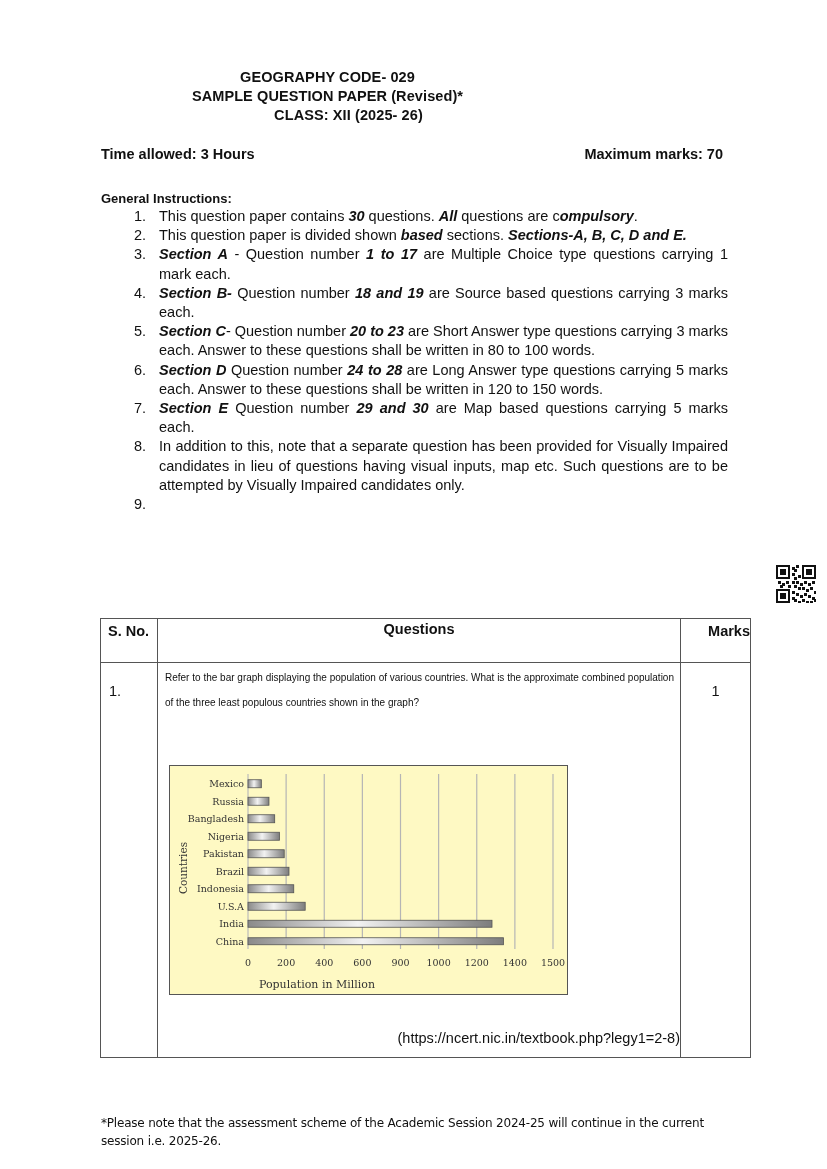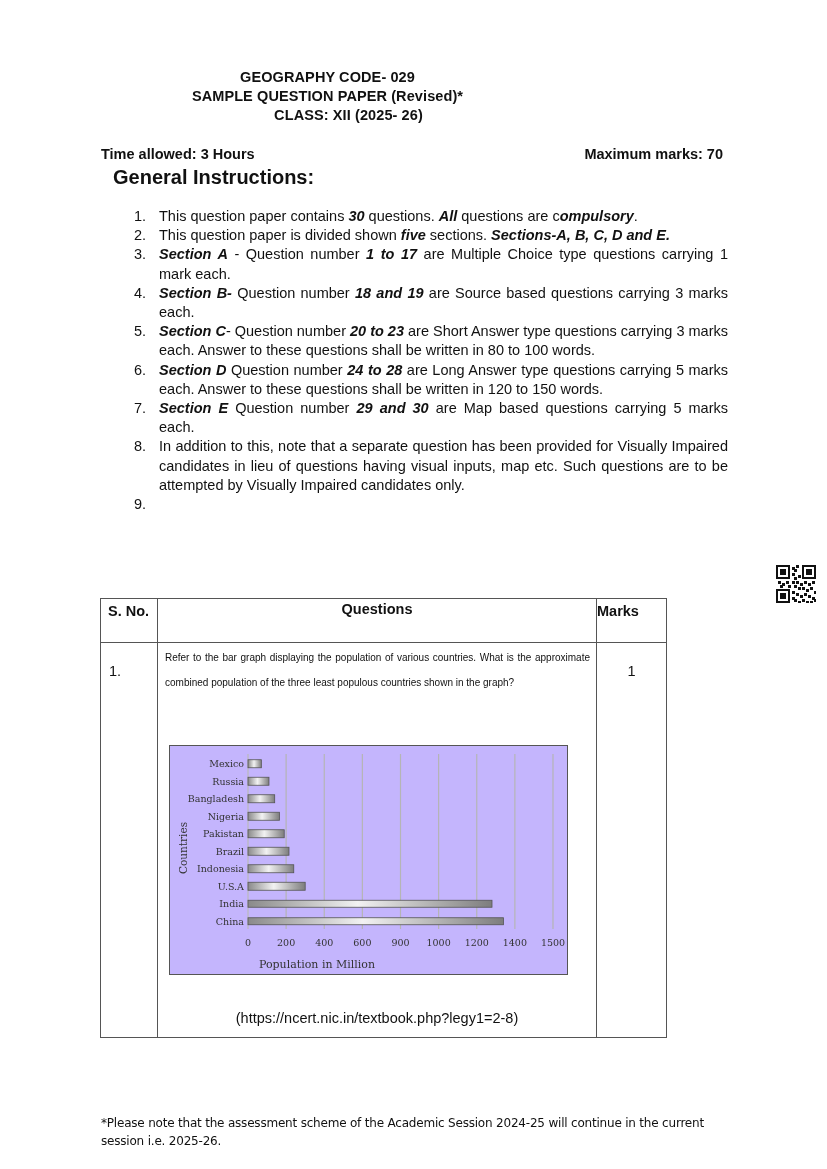--- a/index.html
+++ b/index.html
@@ -3,65 +3,65 @@
 <meta charset="utf-8">
 <style>
   html, body { margin: 0; padding: 0; background: #ffffff; }
   body { width: 827px; height: 1169px; position: relative; overflow: hidden;
          font-family: "Liberation Sans", sans-serif; color: #111; }
   .hdr { position: absolute; left: 0; width: 655px; text-align: center;
          font-weight: bold; font-size: 14.5px; line-height: 18px; letter-spacing: 0.1px; }
   .hdr1 { top: 68px; } .hdr2 { top: 87px; } .hdr3 { top: 106px; padding-left: 21px; }
   .meta { position: absolute; top: 146px; font-weight: bold; font-size: 14.5px; }
   .time { left: 101px; } .maxm { right: 104px; }
-  .gi { position: absolute; top: 166px; left: 101px; font-weight: bold; font-size: 20px; margin-left: 12px; }
+  .gi { position: absolute; top: 191px; left: 101px; font-weight: bold; font-size: 13px; }
   ol.instr { position: absolute; top: 207px; left: 123px; width: 605px; margin: 0; padding: 0;
              list-style: none; font-size: 14.5px; line-height: 19.2px; }
   ol.instr li { position: relative; padding-left: 36px; text-align: justify; }
   ol.instr li .num { position: absolute; left: 11px; top: 0; }
   b { font-weight: bold; font-style: italic; }
 
   .qr { position: absolute; left: 776px; top: 565px; width: 40px; height: 38px; }
 
-  table.qt { position: absolute; top: 598px; left: 100px; width: 567px; border-collapse: collapse;
+  table.qt { position: absolute; top: 618px; left: 100px; width: 651px; border-collapse: collapse;
              font-size: 14.5px; }
   table.qt td { border: 1px solid #555; vertical-align: top; padding: 0; }
   .c1 { width: 48px; } .c3 { width: 69px; }
   .th-sno { font-weight: bold; padding: 3px 0 0 7px !important; height: 40px; line-height: 19px; }
   .th-q { font-weight: bold; text-align: center; padding-top: 2px !important; }
-  .th-m { font-weight: bold; text-align: left; padding-top: 4px !important; }
+  .th-m { font-weight: bold; text-align: right; padding-top: 4px !important; }
   .sec { height: 36px; text-align: center; font-weight: bold; vertical-align: bottom !important; }
   .sec span { display: block; padding-bottom: 0px; line-height: 18px; }
   .q-no { padding: 20px 0 0 8px !important; }
   .q-body { padding: 2px 6px 0 7px !important; height: 392px; position: relative; }
   .q-text { text-align: justify; line-height: 25px; font-size: 10px; }
   .q-mark { text-align: center; padding-top: 20px !important; }
   .chart-box { position: absolute; left: 11px; top: 102px; width: 397px; height: 228px;
-               border: 1px solid #555; background: #c4b5fd; }
+               border: 1px solid #555; background: #fef9c3; }
   .chart-box svg { display: block; }
   .chart-text { font-family: "DejaVu Serif", serif; fill: #333; }
-  .src { position: absolute; left: 0; right: 0; top: 367px; text-align: center; font-size: 14.5px; }
+  .src { position: absolute; left: 0; right: 0; top: 367px; text-align: right; font-size: 14.5px; }
 
   .foot { position: absolute; top: 1114px; left: 101px; width: 640px; font-size: 12px;
           line-height: 18px; font-family: "DejaVu Sans", sans-serif; letter-spacing: -0.2px; }
 </style>
 </head>
 <body>
 
 <div class="hdr hdr1">GEOGRAPHY CODE- 029</div>
 <div class="hdr hdr2">SAMPLE QUESTION PAPER (Revised)*</div>
 <div class="hdr hdr3">CLASS: XII (2025- 26)</div>
 
 <div class="meta time">Time allowed: 3 Hours</div>
 <div class="meta maxm">Maximum marks: 70</div>
 
 <div class="gi">General Instructions:</div>
 <ol class="instr" id="instr">
     <li><span class="num">1.</span><span>This question paper contains </span><b>30</b><span> questions. </span><b>All</b><span> questions are c</span><b>ompulsory</b><span>.</span></li>
-    <li><span class="num">2.</span><span>This question paper is divided shown </span><b>five</b><span> sections. </span><b>Sections-A, B, C, D and E.</b></li>
+    <li><span class="num">2.</span><span>This question paper is divided shown </span><b>based</b><span> sections. </span><b>Sections-A, B, C, D and E.</b></li>
     <li><span class="num">3.</span><b>Section A</b><span> - Question number </span><b>1 to 17</b><span> are Multiple Choice type questions carrying 1 mark each.</span></li>
     <li><span class="num">4.</span><b>Section B-</b><span> Question number </span><b>18 and 19</b><span> are Source based questions carrying 3 marks each.</span></li>
     <li><span class="num">5.</span><b>Section C</b><span>- Question number </span><b>20 to 23</b><span> are Short Answer type questions carrying 3 marks each. Answer to these questions shall be written in 80 to 100 words.</span></li>
     <li><span class="num">6.</span><b>Section D</b><span> Question number </span><b>24 to 28</b><span> are Long Answer type questions carrying 5 marks each. Answer to these questions shall be written in 120 to 150 words.</span></li>
     <li><span class="num">7.</span><b>Section E</b><span> Question number </span><b>29 and 30</b><span> are Map based questions carrying 5 marks each.</span></li>
     <li><span class="num">8.</span><span>In addition to this, note that a separate question has been provided for Visually Impaired candidates in lieu of questions having visual inputs, map etc. Such questions are to be attempted by Visually Impaired candidates only.</span></li>
     <li><span class="num">9.</span></li>
   </ol>
 
 <div class="qr">

